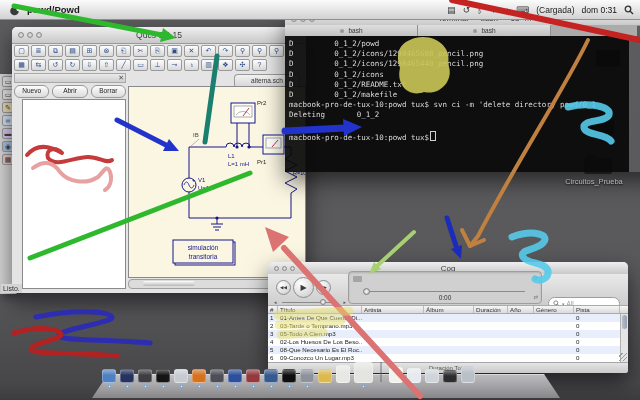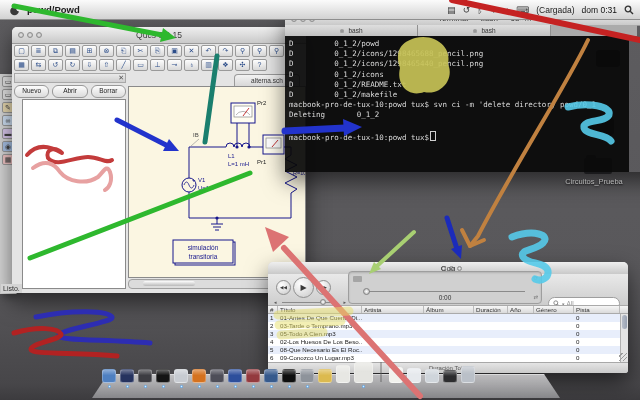--- a/index.html
+++ b/index.html
@@ -69,21 +69,21 @@
   .tsarrow{position:absolute;left:0;width:8px;text-align:center;font-size:5px;color:#555;}
   
   .ghost{position:absolute;z-index:1;background:#232325;border-radius:3px;}
   #dfolder{position:absolute;left:584px;top:158px;width:28px;height:16px;z-index:2;
     background:#2d2d30;border-radius:2px;}
   #dfolder:before{content:"";position:absolute;left:2px;top:-3px;width:10px;height:4px;background:#2d2d30;border-radius:2px 2px 0 0;}
   #dfolderlbl{position:absolute;left:548px;top:177px;width:92px;z-index:2;text-align:center;
     font-size:7.5px;color:#f0f0f0;text-shadow:0 1px 2px #000;}
   
   #cog{left:268px;top:262px;width:360px;height:111px;background:#d4d4d4;z-index:20;border-radius:5px 5px 3px 3px;}
-  #cog .tbar{height:12px;justify-content:center;}
+  #cog .tbar{height:12px;}
   #cog .light{width:5px;height:5px;}
   #cogbar{position:absolute;left:0;top:12px;width:360px;height:31px;background:linear-gradient(#e9e9e9,#cdcdcd);}
   .tpbtn{position:absolute;border-radius:50%;background:radial-gradient(circle at 35% 30%,#ffffff,#c8c8c8);
     border:1px solid #8e8e8e;box-sizing:border-box;text-align:center;color:#3a3a3a;}
   #tp-prev{left:8px;top:6px;width:15px;height:15px;font-size:4.5px;line-height:14px;}
   #tp-play{left:25px;top:3px;width:21px;height:21px;font-size:8px;line-height:20px;}
   #tp-next{left:48px;top:6px;width:15px;height:15px;font-size:4.5px;line-height:14px;}
   #vol{position:absolute;left:6px;top:25px;width:72px;height:6px;font-size:5px;color:#555;}
   #volline{position:absolute;left:8px;top:3px;width:54px;height:1px;background:#8a8a8a;}
   #volknob{position:absolute;left:46px;top:0px;width:6px;height:6px;border-radius:50%;

